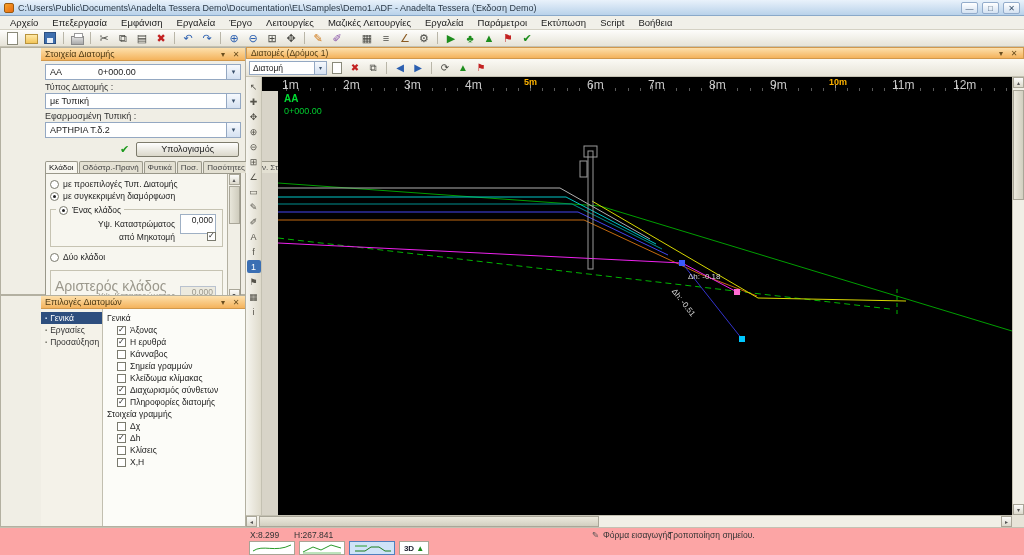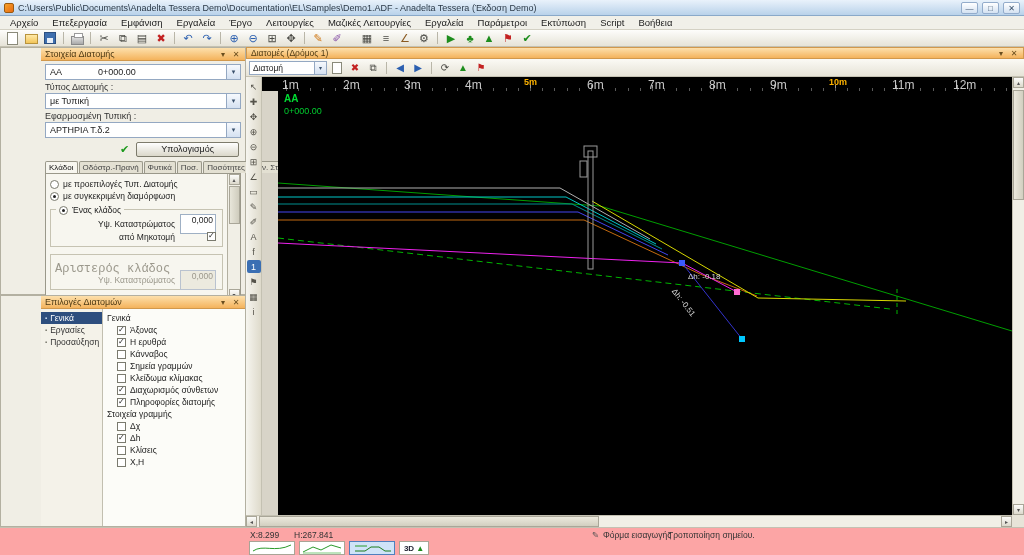--- a/index.html
+++ b/index.html
@@ -61,21 +61,21 @@
   .grp{position:relative;border:1px solid #c6c3b2;margin:7px 0 4px;padding:7px 4px 3px;}
   .grp>.legend{position:absolute;top:-6px;left:5px;background:#f7f6ef;padding:0 3px;height:12px;}
   .frow{display:flex;align-items:center;justify-content:flex-end;gap:5px;height:13px;font-size:8.5px;padding-right:2px;}
   .num{width:36px;height:20px;border:1px solid #9fb0c4;background:#fff;font-size:8.5px;text-align:right;padding-right:2px;line-height:10px;}
   .ctl{width:36px;display:flex;justify-content:flex-end;}
   .cb{width:9px;height:9px;border:1px solid #7a7a6e;background:#fff;position:relative;flex:none;}
   .cb.checked::after{content:"✓";position:absolute;left:0px;top:-2px;font-size:8px;color:#1a1a1a;}
   .dis, .dis .frow, .dis .slabel{color:#9b988c;}
   .dis .num{background:#ecead f;}
   .dis .num{background:#eceadf;color:#9b988c;border-color:#b9c2cf;}
-  .slabel{font-size:12px;height:11px;font-family:Liberation Mono, monospace;}
+  .slabel{font-size:14px;height:11px;}
   .vsb{position:absolute;right:0;top:0;bottom:0;width:13px;background:#f1efe6;border-left:1px solid #b3b0a1;display:flex;flex-direction:column;align-items:center;}
   .sb-btn{width:11px;height:11px;font-size:6px;line-height:11px;text-align:center;color:#555;background:linear-gradient(#fcfcfa,#dcd9cc);border:1px solid #a9a698;}
   .sb-btn.bottom{margin-top:auto;}
   .sb-thumb{width:11px;height:38px;background:linear-gradient(90deg,#e8e6da,#cfccbd);border:1px solid #a9a698;margin-top:1px;}
 
   
   #panel2 .pbody{padding:0;display:flex;height:217px;}
   .nav{width:62px;background:#f4f2e9;border-right:1px solid #c2bfb0;padding-top:3px;}
   .nav-item{font-size:8.5px;padding:1px 2px 1px 4px;display:flex;gap:3px;align-items:center;color:#333;}
   .nav-item .bullet{font-size:6px;color:#7a7a6e;}
@@ -268,20 +268,24 @@
           <div class="frow">
             <span>Υψ. Καταστρώματος</span>
             <span class="num">0,000</span>
           </div>
           <div class="frow">
             <span>από Μηκοτομή</span>
             <span class="ctl">
                 <span class="cb checked"></span>
               </span>
           </div>
+        </div>
+        <div class="opt-row">
+          <span class="radio"></span>
+          <span>Δύο κλάδοι</span>
         </div>
         <div class="grp dis">
           <div class="slabel">Αριστερός κλάδος</div>
           <div class="frow">
             <span>Υψ. Καταστρώματος</span>
             <span class="num">0,000</span>
           </div>
 
         </div>
         <div class="vsb">

